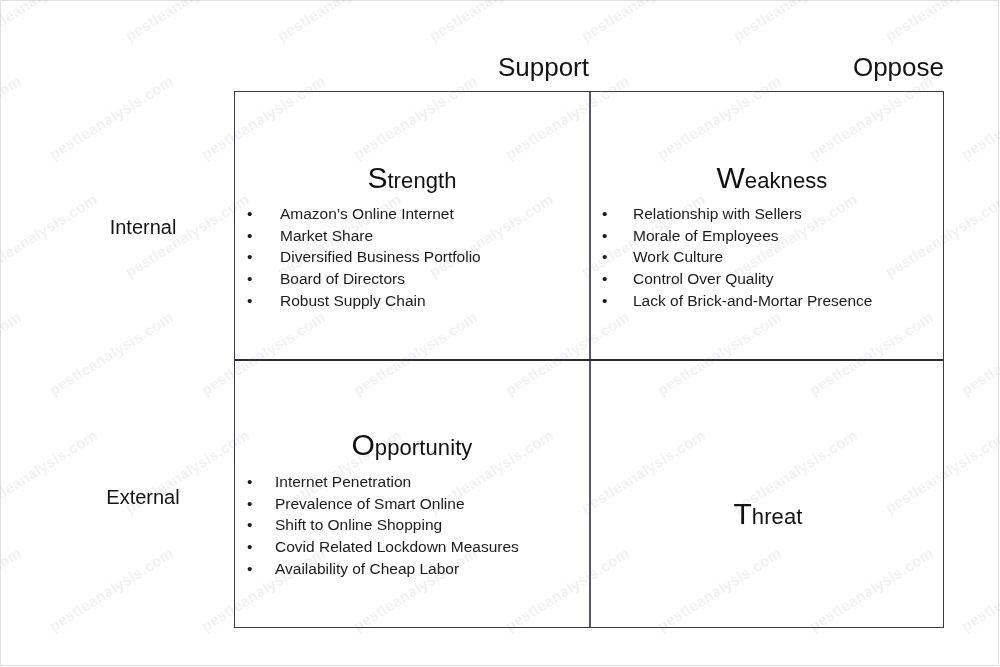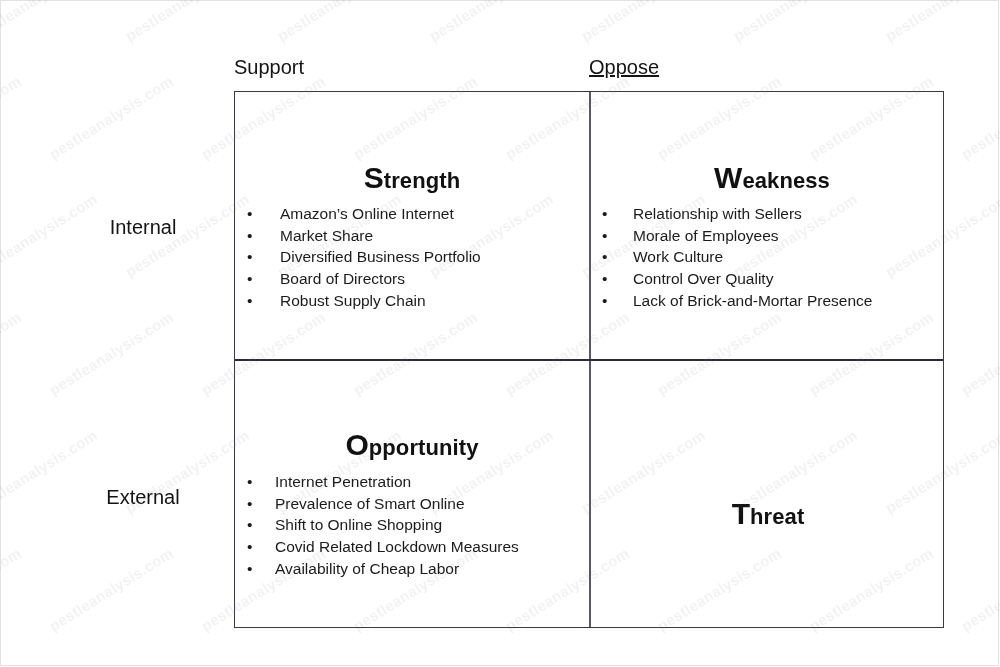--- a/index.html
+++ b/index.html
@@ -51,28 +51,28 @@
     height: 666px;
     border: 1px solid #e2e2e2;
     box-sizing: border-box;
     z-index: 1;
   }
 
   
   .col-header {
     position: absolute;
     top: 54px;
-    font-size: 20px;
+    font-size: 26px;
     line-height: 26px;
     color: #141414;
-    text-align: left;
+    text-align: right;
     z-index: 6;
   }
   #col-header-support { left: 234px; width: 355px; }
-  #col-header-oppose  { left: 589px; width: 355px; text-decoration: underline; }
+  #col-header-oppose  { left: 589px; width: 355px; }
 
   
   .row-header {
     position: absolute;
     left: 60px;
     width: 166px;
     font-size: 20px;
     line-height: 26px;
     color: #141414;
     text-align: center;
@@ -118,21 +118,21 @@
   #quadrant-weakness    { left: 360px;   top: 0px;     width: 354px; height: 267px; }
   #quadrant-opportunity { left: 0px;     top: 269px;   width: 354px; height: 268px; }
   #quadrant-threat      { left: 356px;   top: 269px;   width: 354px; height: 268px; }
 
   
   .q-heading {
     position: absolute;
     width: 100%;
     text-align: center;
     color: #111111;
-    font-weight: 700;
+    font-weight: 400;
     white-space: nowrap;
   }
   .q-heading .drop {
     font-size: 30px;
     line-height: 30px;
     vertical-align: baseline;
   }
   .q-heading .rest {
     font-size: 22px;
     line-height: 22px;

